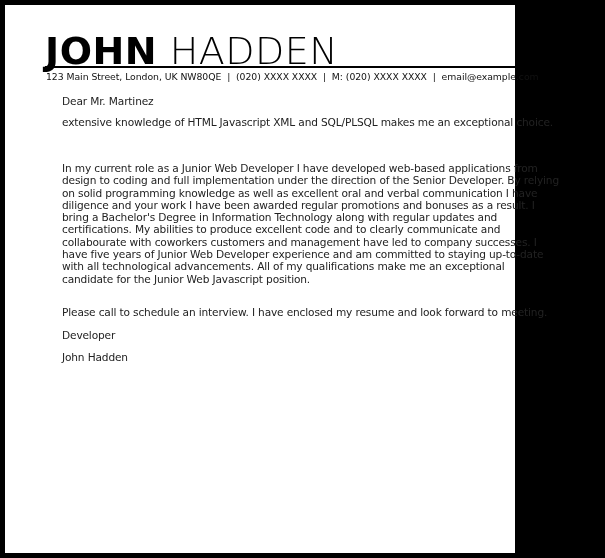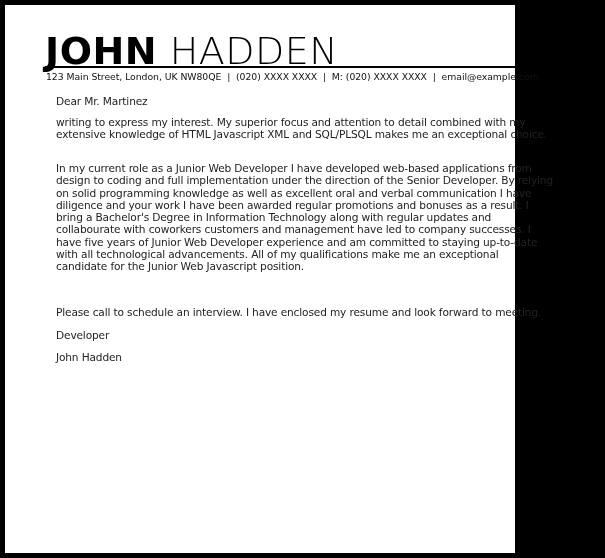--- a/index.html
+++ b/index.html
@@ -36,21 +36,21 @@
     position: absolute;
     left: 41px; top: 66px;
     font-size: 9.3px;
     line-height: 12px;
     color: #111;
     white-space: nowrap;
     letter-spacing: -0.05px;
   }
   .body-text {
     position: absolute;
-    left: 51px;
+    left: 57px;
     width: 540px;
     font-size: 10.6px;
     line-height: 12.3px;
     color: #222;
     letter-spacing: -0.15px;
   }
   .body-text .ln { display: block; white-space: nowrap; }
   .salutation { top: 90px; }
   .p1 { top: 111px; }
   .p2 { top: 157px; }
@@ -72,30 +72,30 @@
 
   <div class="contact">
     <span style="white-space:pre">123 Main Street, London, UK NW80QE  |  (020) XXXX XXXX  |  M: (020) XXXX XXXX  |  email@example.com</span>
   </div>
 
   <div class="body-text salutation">
     <span class="ln">Dear Mr. Martinez</span>
   </div>
 
   <div class="body-text p1">
-    <span class="ln">writing to express my interest. My superior focus and attention to detail combined with my</span>
     <span class="ln">extensive knowledge of HTML Javascript XML and SQL/PLSQL makes me an exceptional choice.</span>
   </div>
 
   <div class="body-text p2">
     <span class="ln">In my current role as a Junior Web Developer I have developed web-based applications from</span>
     <span class="ln">design to coding and full implementation under the direction of the Senior Developer. By relying</span>
     <span class="ln">on solid programming knowledge as well as excellent oral and verbal communication I have</span>
     <span class="ln">diligence and your work I have been awarded regular promotions and bonuses as a result. I</span>
     <span class="ln">bring a Bachelor's Degree in Information Technology along with regular updates and</span>
+    <span class="ln">certifications. My abilities to produce excellent code and to clearly communicate and</span>
     <span class="ln">collabourate with coworkers customers and management have led to company successes. I</span>
     <span class="ln">have five years of Junior Web Developer experience and am committed to staying up-to-date</span>
     <span class="ln">with all technological advancements. All of my qualifications make me an exceptional</span>
     <span class="ln">candidate for the Junior Web Javascript position.</span>
   </div>
 
   <div class="body-text p3">
     <span class="ln">Please call to schedule an interview. I have enclosed my resume and look forward to meeting.</span>
   </div>
 

